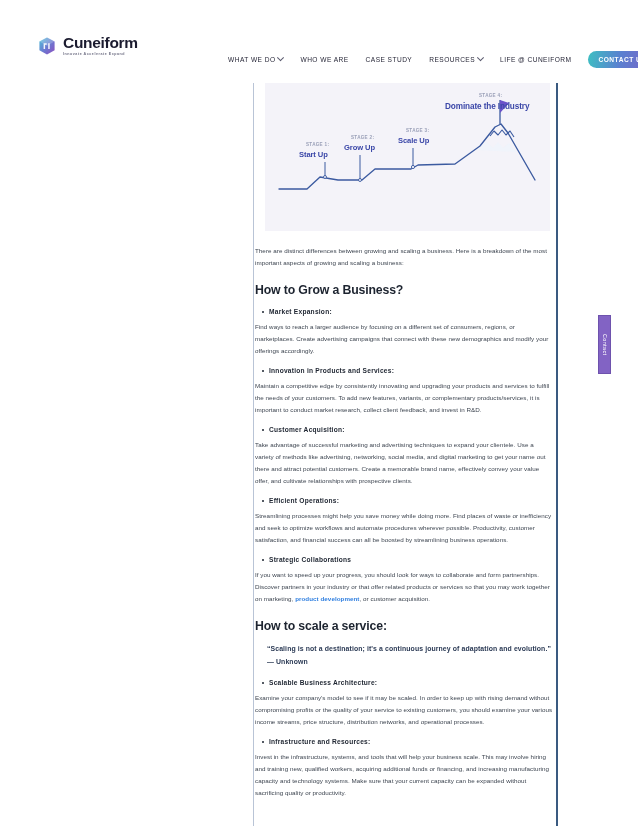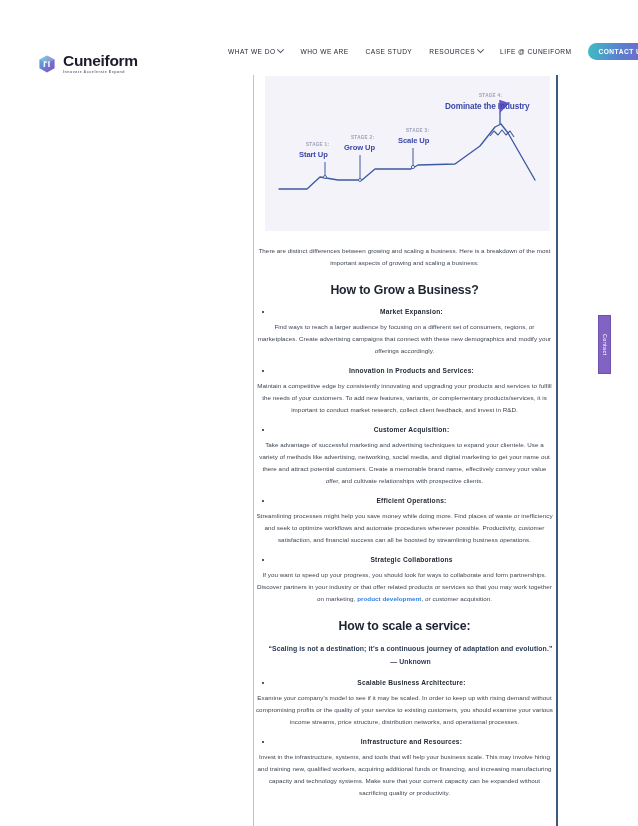--- a/index.html
+++ b/index.html
@@ -9,26 +9,26 @@
     height: 826px;
     overflow: hidden;
     background: #ffffff;
     font-family: "Liberation Sans", sans-serif;
   }
   body { position: relative; }
 
   
   .header {
     position: absolute;
-    top: 0; left: 0;
+    top: 8px; left: 0;
     width: 632px;
     height: 75px;
     background: #ffffff;
     display: flex;
-    align-items: flex-end;
+    align-items: center;
     z-index: 40;
   }
   .logo-wrap {
     display: flex;
     align-items: center;
     margin-left: 37px;
     gap: 6px;
   }
   .logo-cube {
     width: 20px; height: 20px;
@@ -149,21 +149,21 @@
   }
   .stg-big-4 {
     font-family: "Liberation Sans", sans-serif;
     font-size: 8.2px;
     fill: #3b47a8;
     font-weight: 700;
     letter-spacing: -0.1px;
   }
 
   
-  .body-col { padding: 0 2px 0 1px; text-align: center; }
+  .body-col { padding: 0 2px 0 1px; }
   p.para {
     font-size: 6.25px;
     line-height: 12px;
     color: #3d4550;
     margin: 0 0 9px 0;
     letter-spacing: 0.04px;
   }
   h2.sect {
     font-size: 12.3px;
     color: #1d2430;

